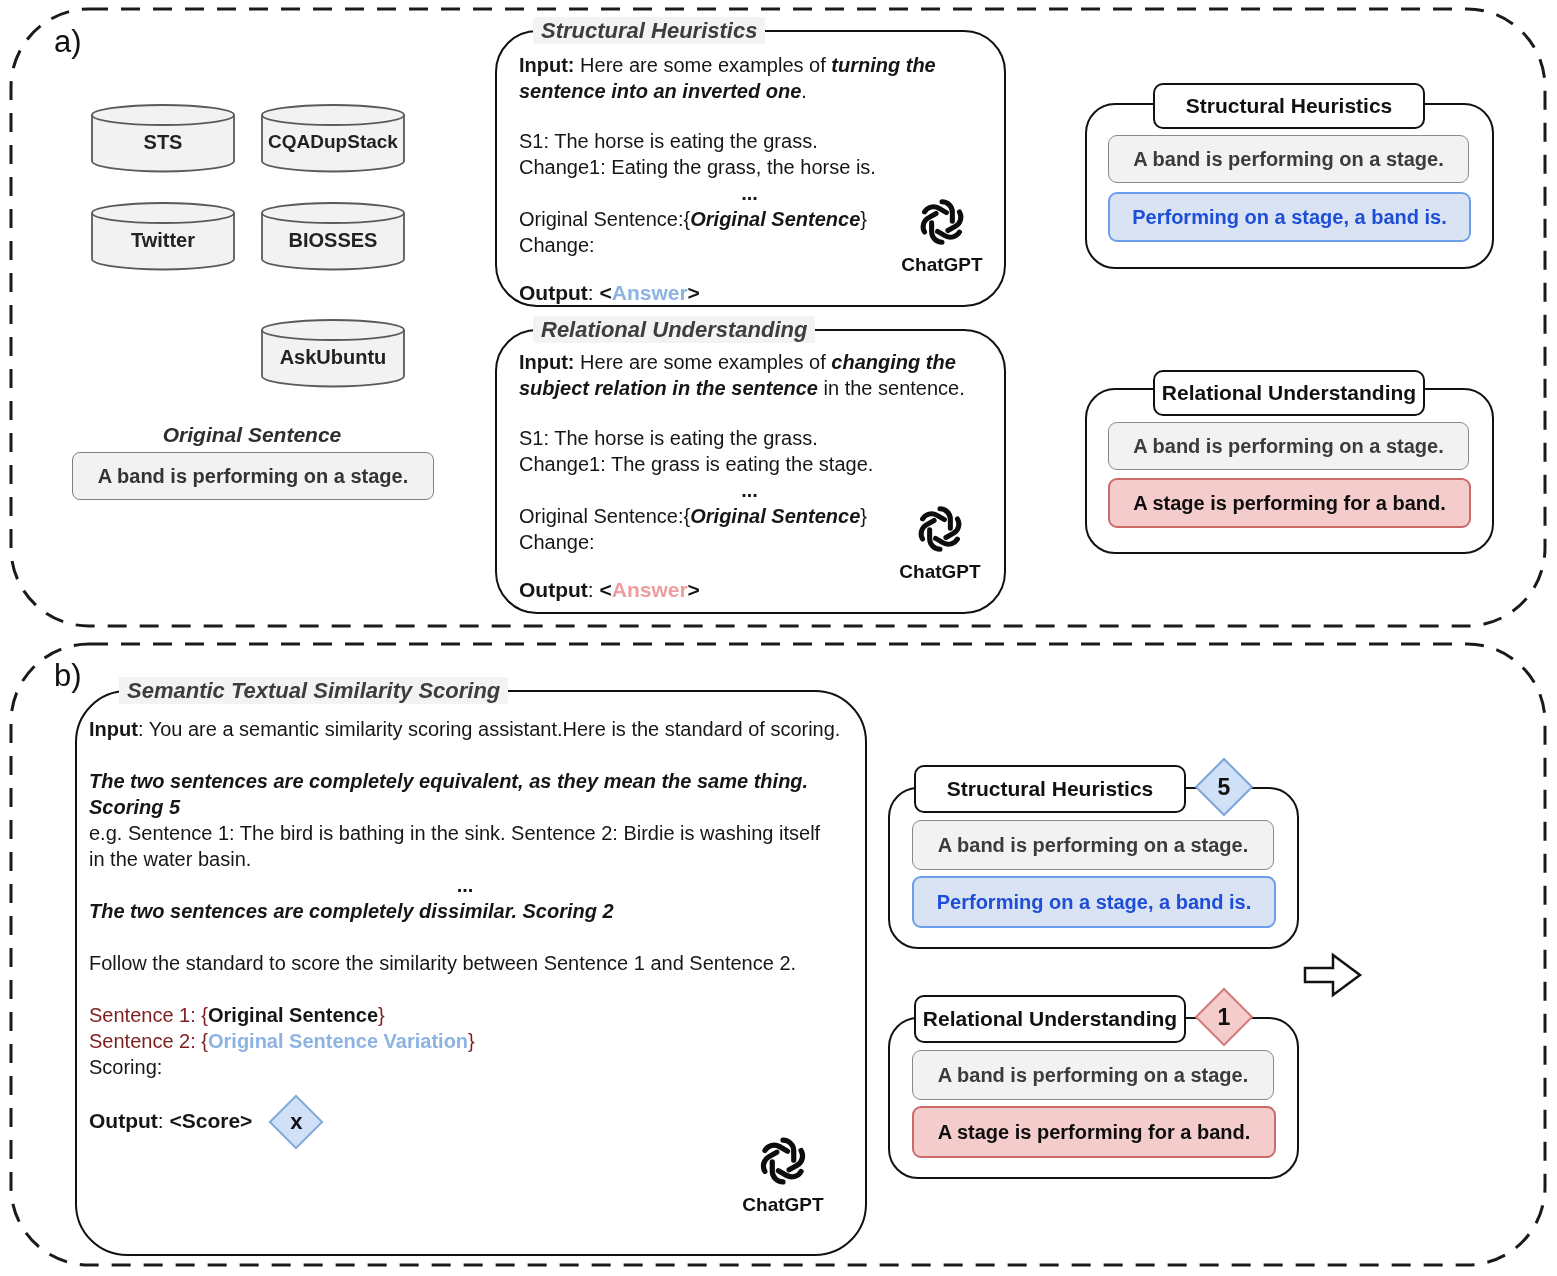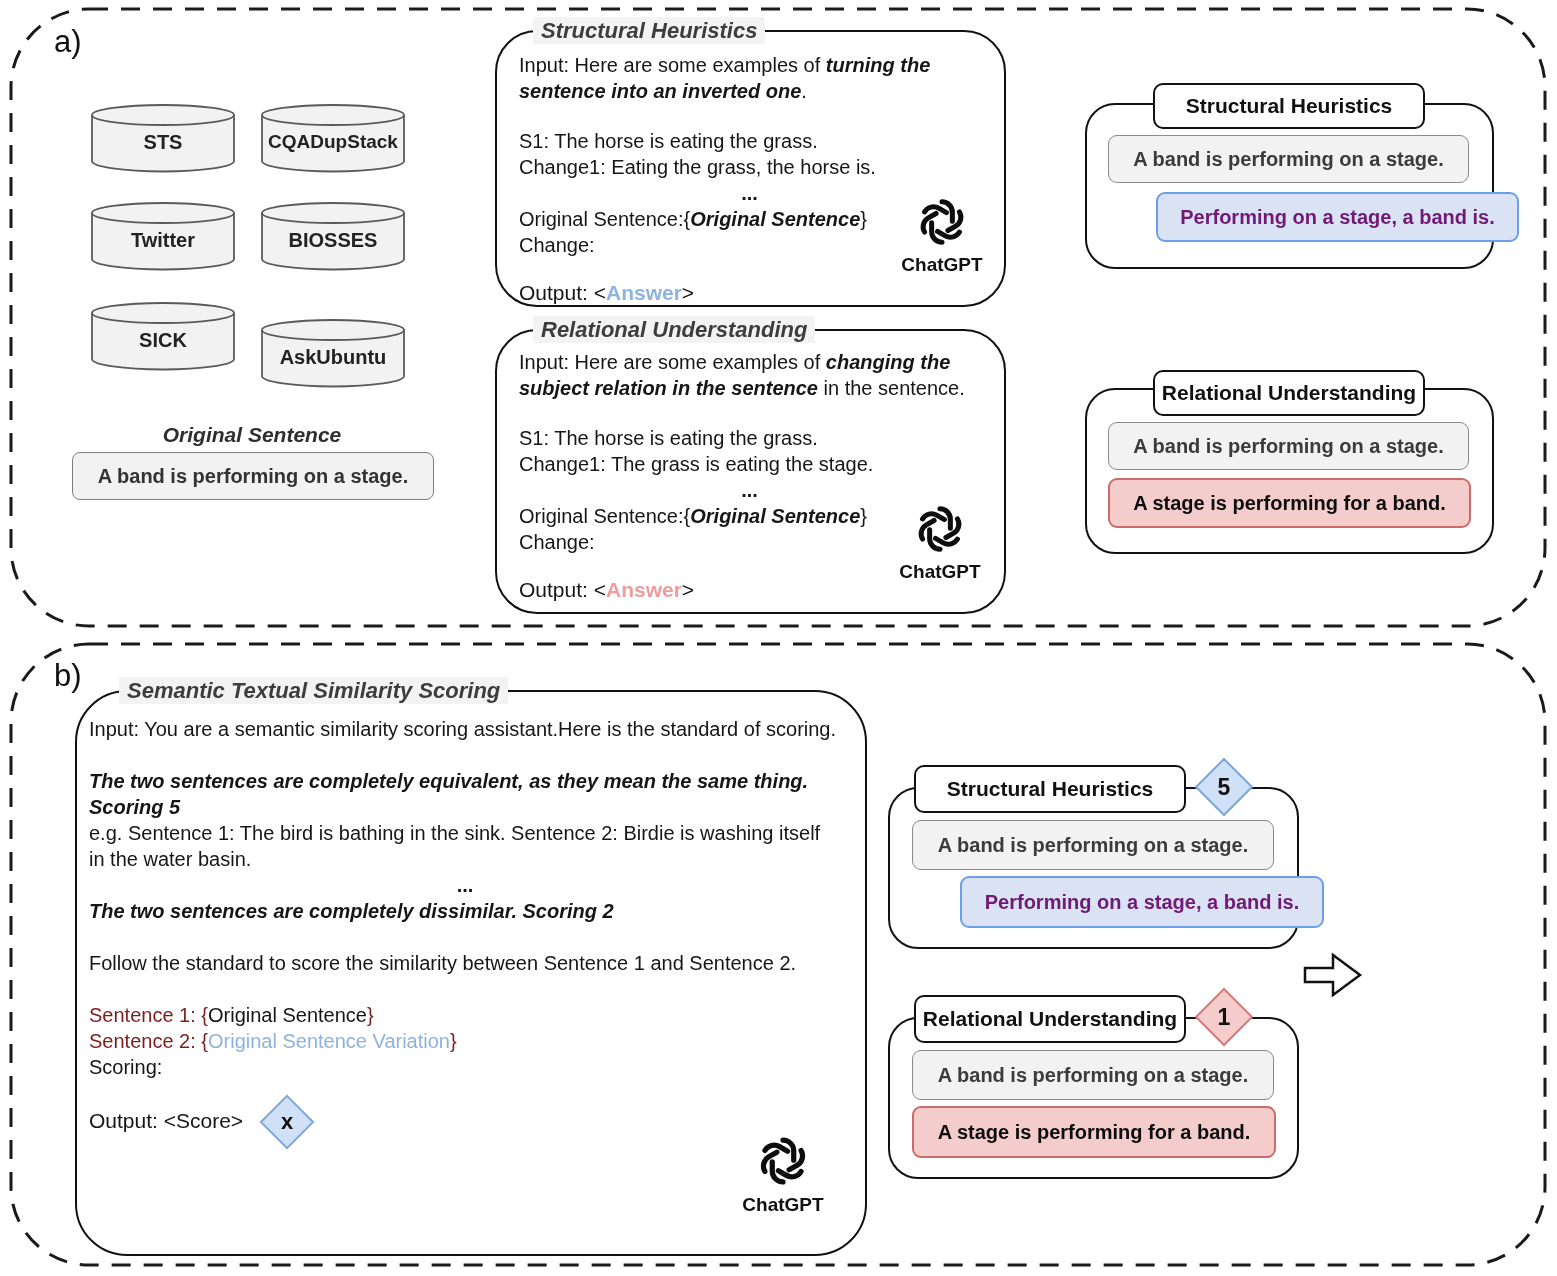--- a/index.html
+++ b/index.html
@@ -21,45 +21,45 @@
   .os-box{position:absolute;left:72px;top:452px;width:360px;height:46px;background:#f2f2f2;
     border:1.5px solid #7f7f7f;border-radius:8px;display:flex;align-items:center;
     justify-content:center;font-weight:bold;font-size:20px;color:#333;}
 
   
   .prompt{position:absolute;background:#fff;border:2.5px solid #111;}
   .prompt-title{position:absolute;top:-15px;left:36px;font-size:22px;font-weight:bold;
     font-style:italic;color:#3d3d3d;background:#f3f3f3;padding:0 8px;line-height:27px;white-space:nowrap;}
   .pc{font-size:20px;line-height:26px;color:#161616;}
   .pc .line{white-space:normal;}
-  .b{font-weight:normal;}
+  .b{font-weight:bold;}
   .bi{font-weight:bold;font-style:italic;}
   .ellipsis{text-align:center;font-weight:bold;}
   .outline-line{font-size:21px;}
   .ans-blue{color:#8db3e2;font-weight:bold;}
   .ans-red{color:#ed9d9d;font-weight:bold;}
-  .var-blue{color:#8db3e2;font-weight:normal;}
+  .var-blue{color:#8db3e2;font-weight:bold;}
   .gray-t{color:#7f1d1d;}
   .spacer24{height:24px;} .spacer26{height:26px;} .spacer22{height:22px;} .spacer14{height:14px;}
 
   
   .gpt{position:absolute;width:84px;text-align:center;}
   .gpt svg{margin:0 auto;}
   .gpt-label{margin-top:4px;font-weight:bold;font-size:19px;color:#111;}
 
   
   .group{position:absolute;}
   .g-container{position:absolute;background:#fff;border:2.5px solid #111;border-radius:30px;}
   .g-title{position:absolute;background:#fff;border:2.5px solid #111;border-radius:10px;
     display:flex;align-items:center;justify-content:center;font-weight:bold;font-size:21px;
     color:#111;z-index:2;}
   .sentence{position:absolute;border-radius:9px;display:flex;align-items:center;
     justify-content:center;font-weight:bold;font-size:20px;z-index:1;}
   .sent-gray{background:#f2f2f2;border:1.5px solid #8a8a8a;color:#3b3b3b;}
-  .sent-blue{background:#dae3f3;border:2px solid #6d9eeb;color:#701a75;margin-left:48px;}
+  .sent-blue{background:#dae3f3;border:2px solid #6d9eeb;color:#1d4ed8;}
   .sent-red{background:#f4cccc;border:2px solid #cd6b6b;color:#0d0d0d;}
 
   
   .diamond{position:absolute;width:60px;height:60px;z-index:3;}
   .diamond .dval{position:absolute;inset:0;display:flex;align-items:center;
     justify-content:center;font-weight:bold;font-size:23px;color:#111;}
   .diamond-inline{position:relative;display:inline-block;width:56px;height:56px;
     vertical-align:middle;margin-left:16px;}
   .diamond-inline .dval{position:absolute;inset:0;display:flex;align-items:center;
     justify-content:center;font-weight:bold;font-size:22px;color:#111;}
@@ -101,27 +101,20 @@
         <ellipse cx="73" cy="12" rx="71" ry="10" fill="#f2f2f2" stroke="#5a5a5a" stroke-width="1.8"></ellipse>
       </svg>
     <span class="cyl-label">Twitter</span>
   </div>
   <div class="cylinder" style="left:260px;top:201px;">
     <svg width="146" height="70" viewBox="0 0 146 70">
         <path d="M2 12 v46 a71 10.5 0 0 0 142 0 V12" fill="#f2f2f2" stroke="#5a5a5a" stroke-width="1.8"></path>
         <ellipse cx="73" cy="12" rx="71" ry="10" fill="#f2f2f2" stroke="#5a5a5a" stroke-width="1.8"></ellipse>
       </svg>
     <span class="cyl-label">BIOSSES</span>
-  </div>
-  <div class="cylinder" style="left:90px;top:301px;">
-    <svg width="146" height="70" viewBox="0 0 146 70">
-        <path d="M2 12 v46 a71 10.5 0 0 0 142 0 V12" fill="#f2f2f2" stroke="#5a5a5a" stroke-width="1.8"></path>
-        <ellipse cx="73" cy="12" rx="71" ry="10" fill="#f2f2f2" stroke="#5a5a5a" stroke-width="1.8"></ellipse>
-      </svg>
-    <span class="cyl-label">SICK</span>
   </div>
   <div class="cylinder" style="left:260px;top:318px;">
     <svg width="146" height="70" viewBox="0 0 146 70">
         <path d="M2 12 v46 a71 10.5 0 0 0 142 0 V12" fill="#f2f2f2" stroke="#5a5a5a" stroke-width="1.8"></path>
         <ellipse cx="73" cy="12" rx="71" ry="10" fill="#f2f2f2" stroke="#5a5a5a" stroke-width="1.8"></ellipse>
       </svg>
     <span class="cyl-label">AskUbuntu</span>
   </div>
 
   <div class="os-title">Original Sentence</div>

